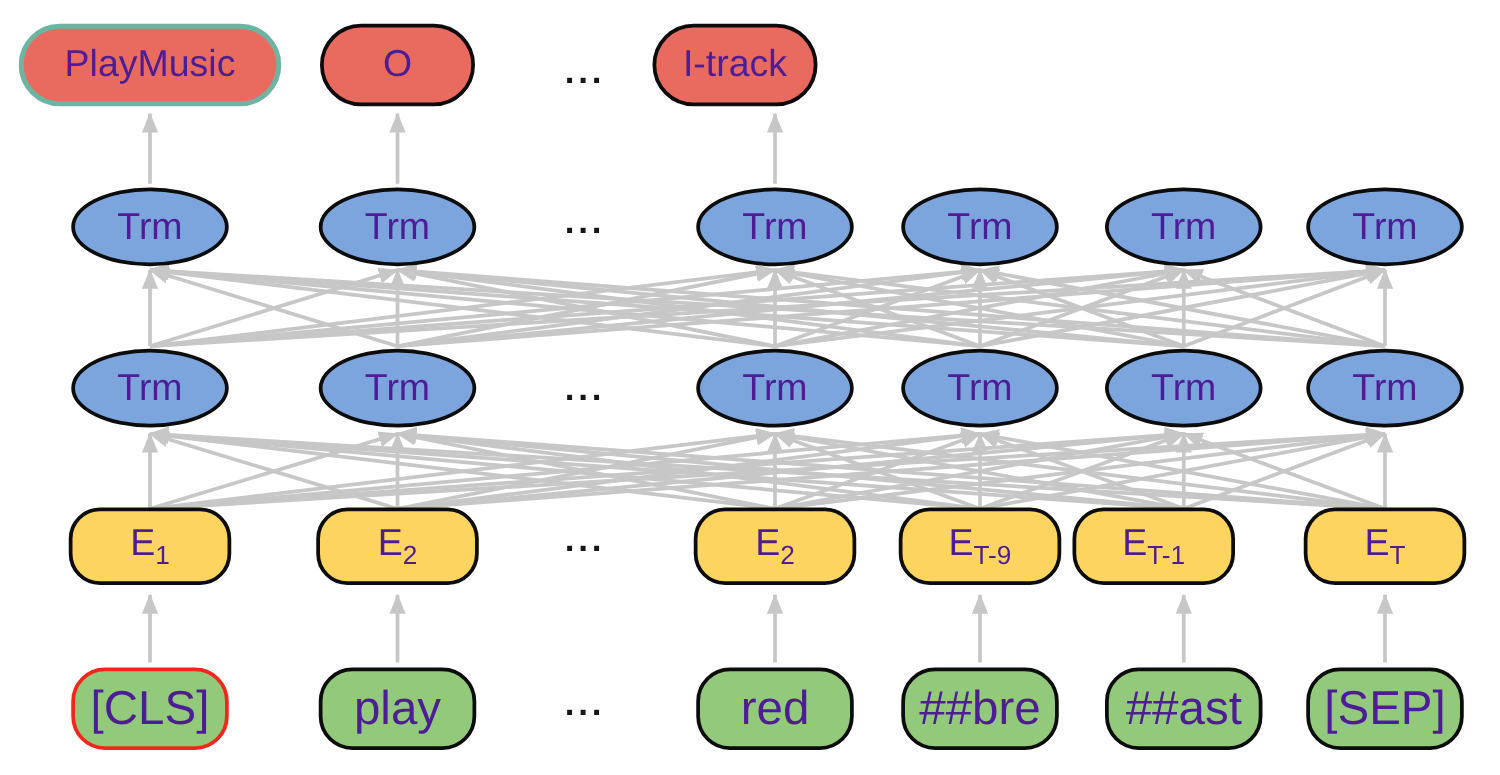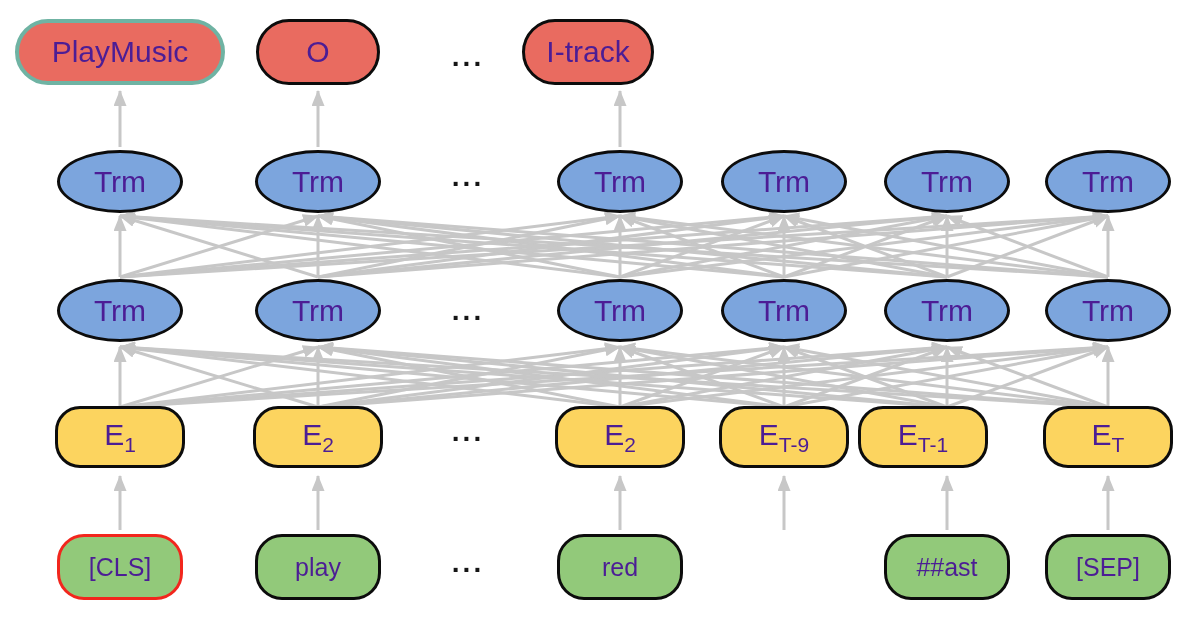--- a/index.html
+++ b/index.html
@@ -16,21 +16,21 @@
     display:flex;align-items:center;justify-content:center;
     box-sizing:border-box;
     border:3px solid var(--ink);
     color:#4c1d95;font-size:30px;
     white-space:nowrap;
   }
   .output{background:var(--redfill);border-radius:33px;height:66px;top:19px;}
   .output.teal{border:4px solid var(--teal);}
   .trm{background:var(--blue);border-radius:50%;width:126px;height:63px;}
   .ebox{background:var(--yellow);width:130px;height:62px;top:406px;border-radius:25px;}
-  .token{background:var(--green);border-radius:27px;width:126px;height:66px;top:534px;font-size:25px;}
+  .token{background:var(--green);border-radius:27px;width:126px;height:66px;top:534px;font-size:38px;}
   .token.redborder{border:3.5px solid var(--redline);}
   .sub{font-size:21px;vertical-align:-7px;}
   .dots{
     position:absolute;z-index:2;
     transform:translateX(-50%);
     font-size:28px;font-weight:700;letter-spacing:3px;color:#151515;
     line-height:1;
   }
 </style>
 </head>
@@ -198,20 +198,23 @@
 
   <div class="node token redborder" style="left:57px">
       <span>[CLS]</span>
     </div>
   <div class="node token" style="left:255px">
       <span>play</span>
     </div>
   <div class="node token" style="left:557px">
       <span>red</span>
     </div>
+  <div class="node token" style="left:721px">
+      <span>##bre</span>
+    </div>
   <div class="node token" style="left:884px">
       <span>##ast</span>
     </div>
   <div class="node token" style="left:1045px">
       <span>[SEP]</span>
     </div>
 
   <span class="dots" style="left:468px;top:43px">...</span>
   <span class="dots" style="left:468px;top:163px">...</span>
   <span class="dots" style="left:468px;top:297px">...</span>

